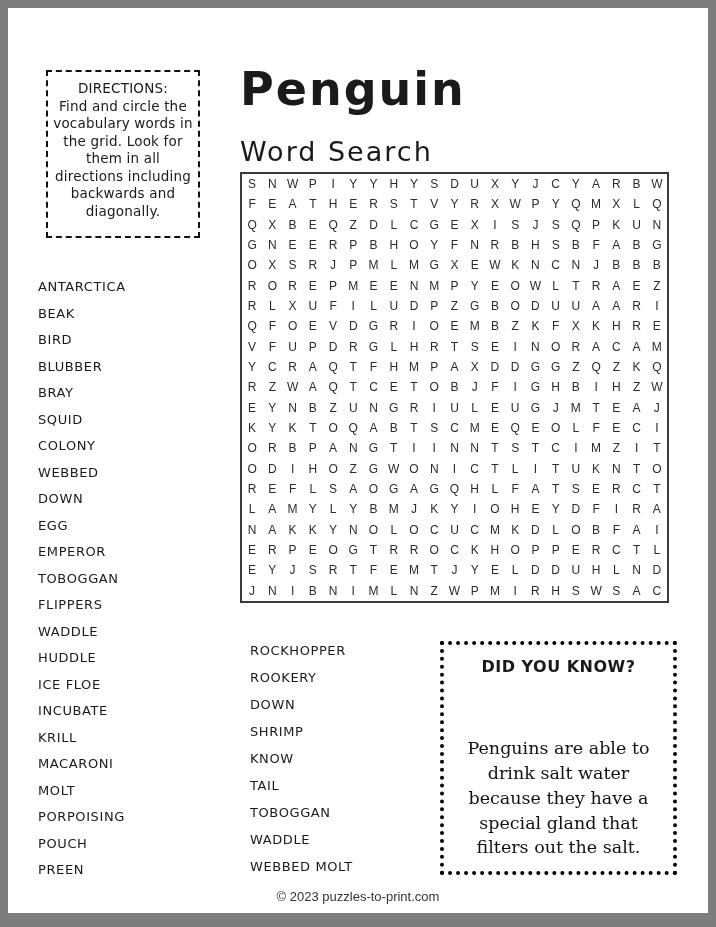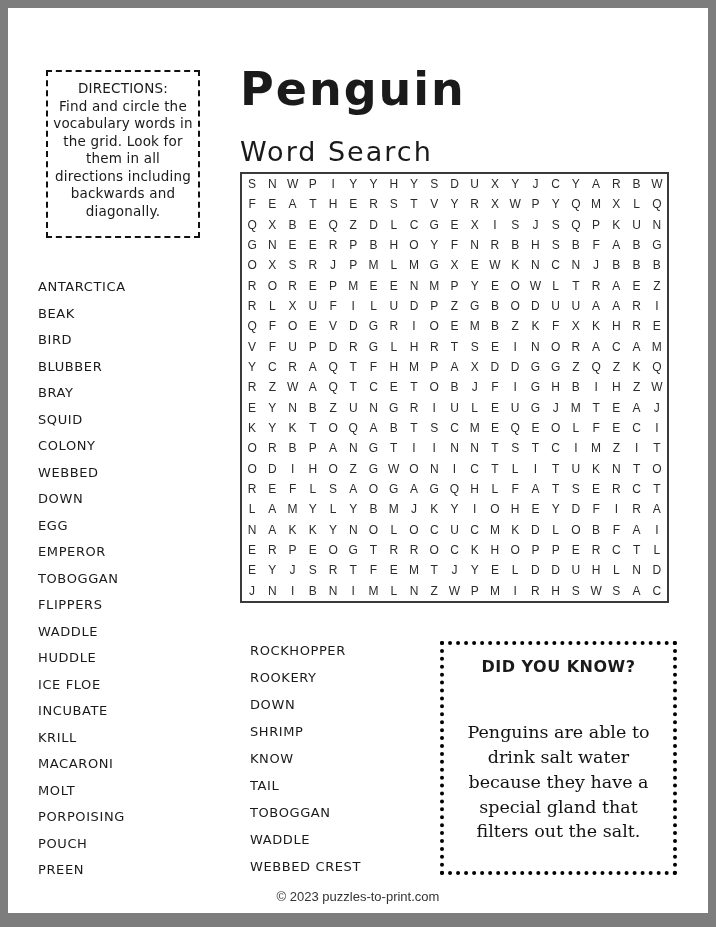--- a/index.html
+++ b/index.html
@@ -48,21 +48,21 @@
   .word-list-bottom li { line-height:27px; }
 
   
   .dyk-box {
     position:absolute; left:432px; top:633px; width:237px; height:234px;
     border:4px dotted #000; text-align:center;
   }
   .dyk-heading { font-size:16px; font-weight:bold; letter-spacing:0.5px; margin-top:12px; }
   .dyk-body {
     font-family:"DejaVu Serif", serif; font-size:17.5px; line-height:1.42;
-    padding:0 8px; margin-top:44px; color:#111;
+    padding:0 8px; margin-top:60px; color:#111;
   }
 
   
   .footer { position:absolute; left:0; width:100%; top:881px; text-align:center;
     font-family:Liberation Sans, sans-serif; font-size:13px; color:#333; }
 </style>
 </head>
 <body>
 
 <div class="page">
@@ -592,21 +592,21 @@
 
   <ul class="word-list word-list-bottom">
       <li>ROCKHOPPER</li>
       <li>ROOKERY</li>
       <li>DOWN</li>
       <li>SHRIMP</li>
       <li>KNOW</li>
       <li>TAIL</li>
       <li>TOBOGGAN</li>
       <li>WADDLE</li>
-      <li>WEBBED CREST</li>
+      <li>WEBBED MOLT</li>
     </ul>
 
   <div class="dyk-box">
     <div class="dyk-heading">DID YOU KNOW?</div>
     <div class="dyk-body">Penguins are able to drink salt water because they have a special gland that filters out the salt.</div>
   </div>
 
   <div class="footer">© 2023 puzzles-to-print.com</div>
 
 </div>

